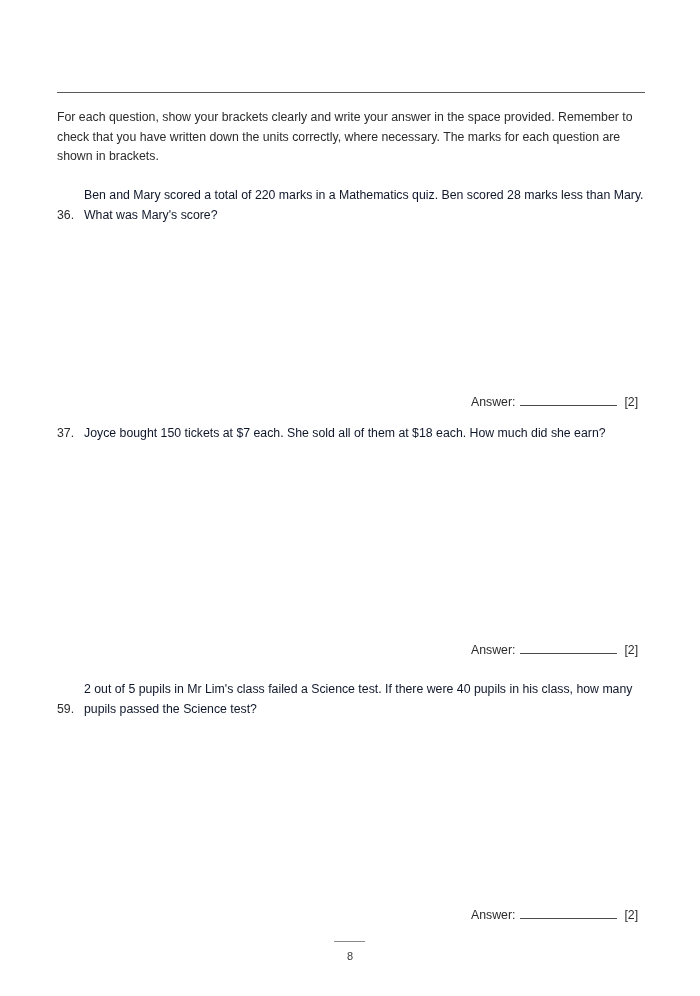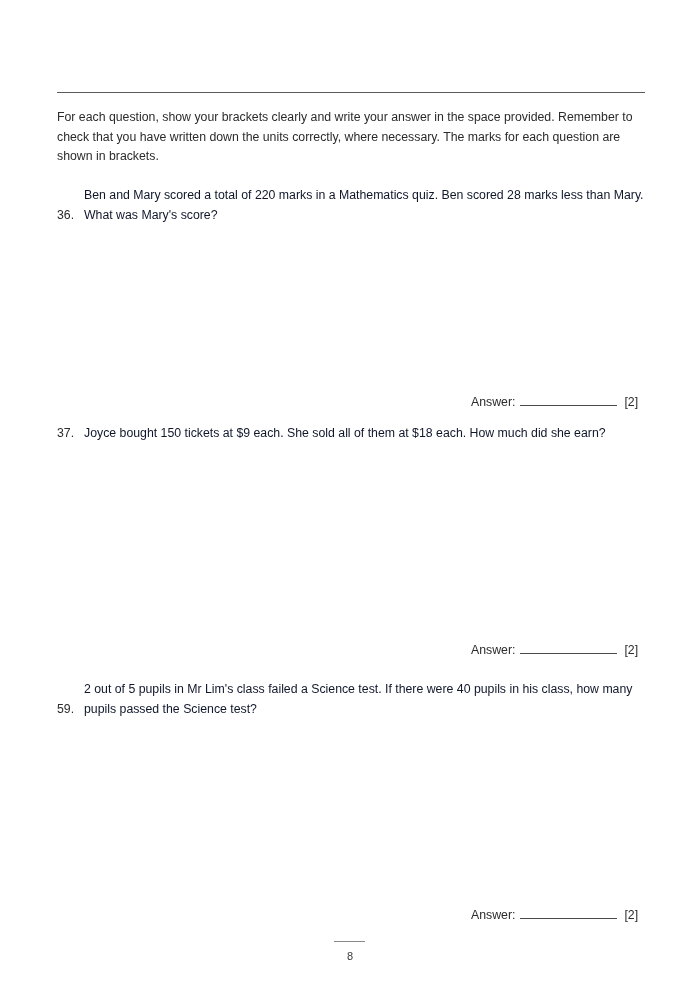--- a/index.html
+++ b/index.html
@@ -160,21 +160,21 @@
   <div class="working-space" style="top:228px;height:160px;"></div>
   <div class="answer-row" style="left:471px; top:394px;">
     <span class="answer-label">Answer:</span>
     <span class="answer-blank"></span>
     <span class="answer-marks">[2]</span>
   </div>
 
   <div class="question" style="top:424px;">
     <div class="q-row">
       <div class="q-num">37.</div>
-      <div class="q-text">Joyce bought 150 tickets at $9 each. She sold all of them at $18 each. How much did she earn?</div>
+      <div class="q-text">Joyce bought 150 tickets at $7 each. She sold all of them at $18 each. How much did she earn?</div>
     </div>
   </div>
   <div class="working-space" style="top:456px;height:175px;"></div>
   <div class="answer-row" style="left:471px; top:642px;">
     <span class="answer-label">Answer:</span>
     <span class="answer-blank"></span>
     <span class="answer-marks">[2]</span>
   </div>
 
   <div class="question" style="top:680px;">

